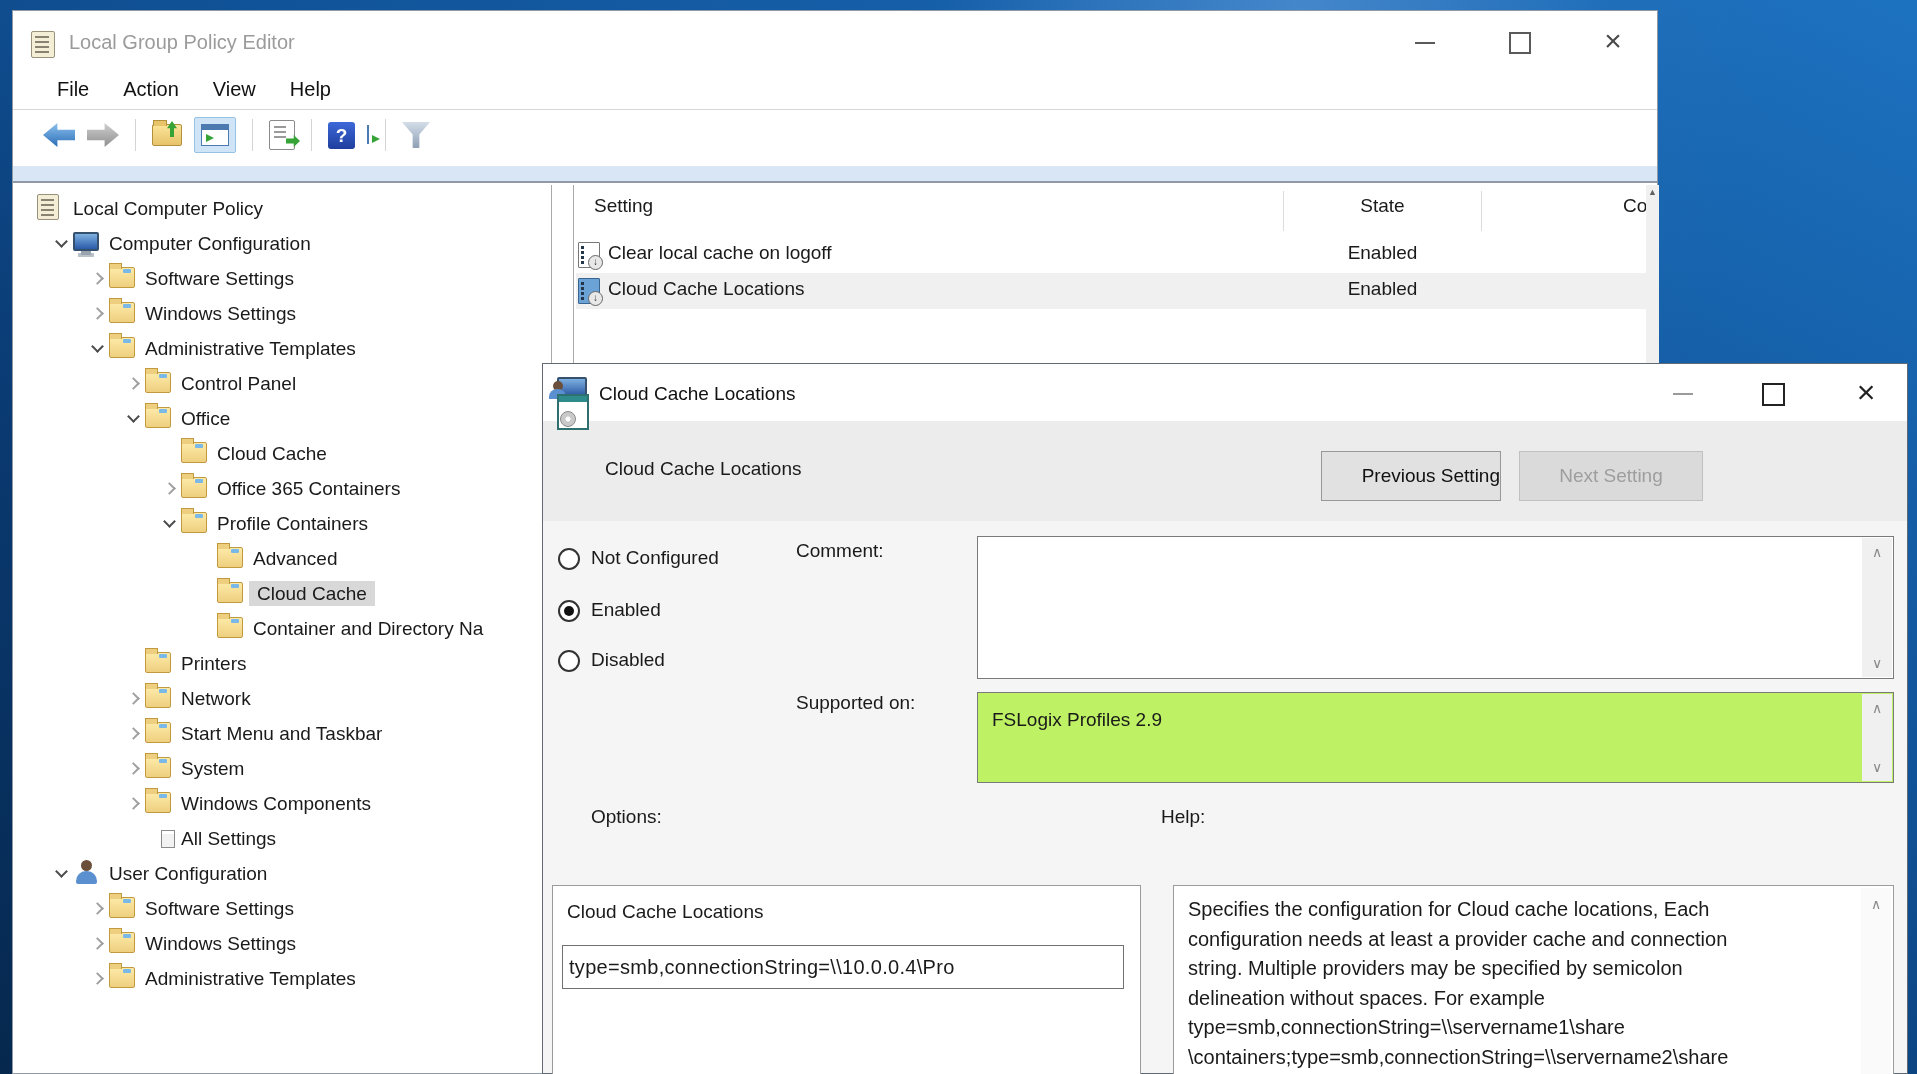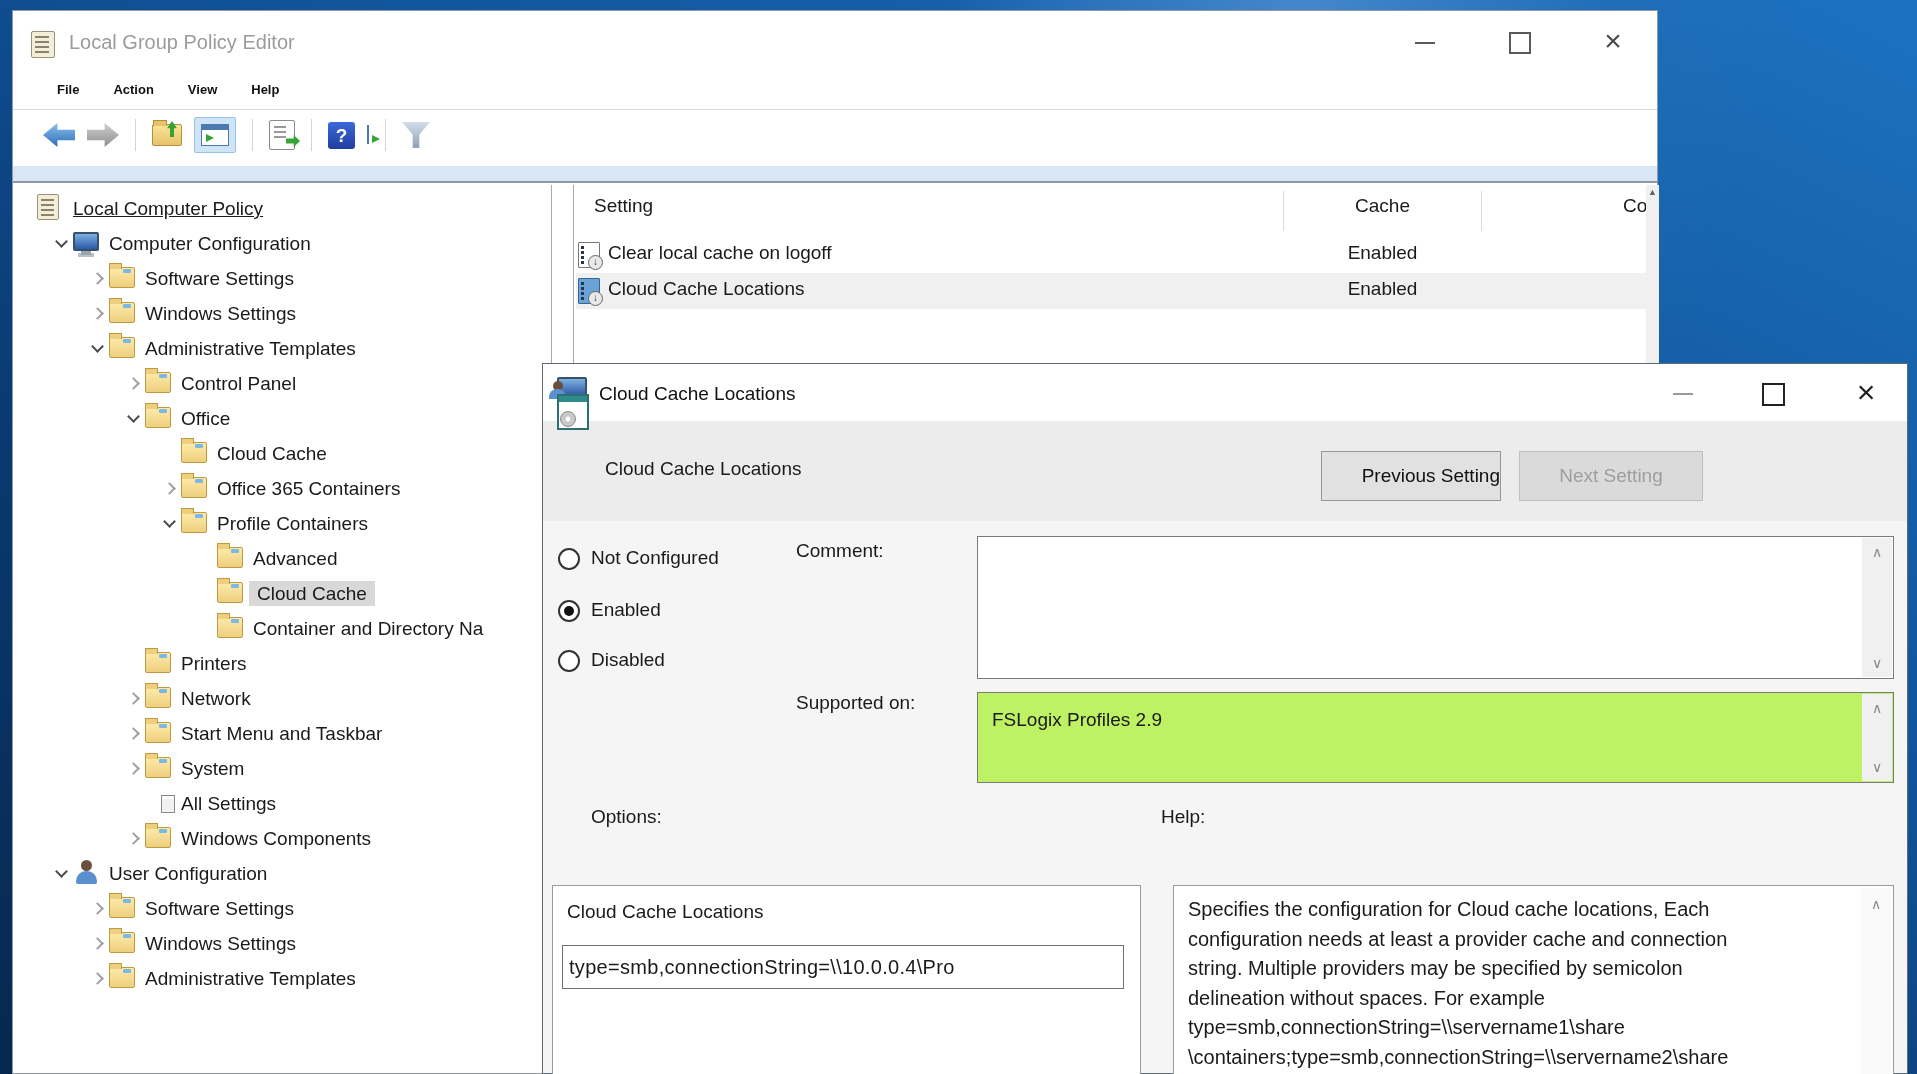--- a/index.html
+++ b/index.html
@@ -22,21 +22,21 @@
     background:#8a8270; box-shadow:0 5px 0 #8a8270, 0 10px 0 #8a8270, 0 15px 0 #8a8270; }
   .app-title { position:absolute; left:56px; top:0; height:58px; line-height:62px;
     font-size:20px; color:#9b9b9b; }
   .winctl { position:absolute; top:18px; width:28px; height:26px; }
   .ctl-min { left:1398px; } .ctl-min::before { content:""; position:absolute; left:4px; top:13px; width:20px; height:2px; background:#5a5a5a; }
   .ctl-max { left:1491px; } .ctl-max::before { content:""; position:absolute; left:5px; top:3px; width:18px; height:18px; border:2px solid #5a5a5a; }
   .ctl-x  { left:1586px; font-size:30px; line-height:24px; text-align:center; color:#4a4a4a; }
 
   .menubar { position:absolute; left:0; top:58px; width:100%; height:41px; background:#fff;
     border-bottom:1px solid #d8d8d8; display:flex; align-items:center; padding-left:30px; }
-  .menu-item { font-size:13px; color:#111; padding:0 14px; margin-right:6px;font-weight:bold; }
+  .menu-item { font-size:20px; color:#111; padding:0 14px; margin-right:6px; }
 
   .toolbar { position:absolute; left:0; top:100px; width:100%; height:48px; background:#fff;
     display:flex; align-items:center; padding-left:24px; }
   .tb-sep { width:1px; height:32px; background:#d4d4d4; margin:0 10px; }
   .tb { position:relative; margin:0 6px; }
   .tb-back { width:32px; height:24px; background:linear-gradient(#8cc0ee,#2a6db5);
     clip-path:polygon(0 50%,45% 0,45% 28%,100% 28%,100% 72%,45% 72%,45% 100%); }
   .tb-fwd  { width:32px; height:24px; background:linear-gradient(#cfcfcf,#8f8f8f);
     clip-path:polygon(100% 50%,55% 0,55% 28%,0 28%,0 72%,55% 72%,55% 100%); }
   .tb-upfolder { width:30px; height:22px; background:linear-gradient(#fbe49a,#e7c36a);
@@ -213,21 +213,21 @@
       <span class="tb-sep"></span>
       <span class="tb tb-filter"></span>
     </div>
 
   <div class="band"></div>
 
   <div class="tree-panel">
     <div class="tree-rows">
         <div class="tree-row">
           <span class="tico ico-scroll" style="left: 22px;"></span>
-          <span class="tlabel" style="left: 58px; text-decoration: underline;">Local Computer Policy</span>
+          <span class="tlabel" style="left: 58px;">Local Computer Policy</span>
         </div>
         <div class="tree-row">
           <span class="chev expanded" style="left: 42px;"></span>
           <span class="tico ico-computer" style="left: 58px;"></span>
           <span class="tlabel" style="left: 94px;">Computer Configuration</span>
         </div>
         <div class="tree-row">
           <span class="chev collapsed" style="left: 78px;"></span>
           <span class="tico ico-folder" style="left: 94px;"></span>
           <span class="tlabel" style="left: 130px;">Software Settings</span>
@@ -291,27 +291,27 @@
           <span class="chev collapsed" style="left: 114px;"></span>
           <span class="tico ico-folder" style="left: 130px;"></span>
           <span class="tlabel" style="left: 166px;">Start Menu and Taskbar</span>
         </div>
         <div class="tree-row">
           <span class="chev collapsed" style="left: 114px;"></span>
           <span class="tico ico-folder" style="left: 130px;"></span>
           <span class="tlabel" style="left: 166px;">System</span>
         </div>
         <div class="tree-row">
+          <span class="chev collapsed" style="left: 114px;"></span>
+          <span class="tico ico-folder" style="left: 130px;"></span>
+          <span class="tlabel" style="left: 166px;">Windows Components</span>
+        </div>
+        <div class="tree-row">
           <span class="tico ico-folder-list" style="left: 130px;"></span>
           <span class="tlabel" style="left: 166px;">All Settings</span>
-        </div>
-        <div class="tree-row">
-          <span class="chev collapsed" style="left: 114px;"></span>
-          <span class="tico ico-folder" style="left: 130px;"></span>
-          <span class="tlabel" style="left: 166px;">Windows Components</span>
         </div>
         <div class="tree-row">
           <span class="chev expanded" style="left: 42px;"></span>
           <span class="tico ico-user" style="left: 58px;"></span>
           <span class="tlabel" style="left: 94px;">User Configuration</span>
         </div>
         <div class="tree-row">
           <span class="chev collapsed" style="left: 78px;"></span>
           <span class="tico ico-folder" style="left: 94px;"></span>
           <span class="tlabel" style="left: 130px;">Software Settings</span>
@@ -327,21 +327,21 @@
           <span class="tlabel" style="left: 130px;">Administrative Templates</span>
         </div>
       </div>
   </div>
   <div class="splitter-a"></div>
   <div class="splitter-b"></div>
 
   <div class="list-panel">
     <div class="list-header">
       <span class="lh-setting">Setting</span>
-      <span class="lh-state">Cache</span>
+      <span class="lh-state">State</span>
       <span class="lh-co">Co</span>
       <span class="col-sep" style="left:707px"></span>
       <span class="col-sep" style="left:905px"></span>
     </div>
     <div class="list-rows">
         <div class="list-row">
           <span class="lico"></span>
           <span class="ltext">Clear local cache on logoff</span>
           <span class="lstate">Enabled</span>
         </div>

